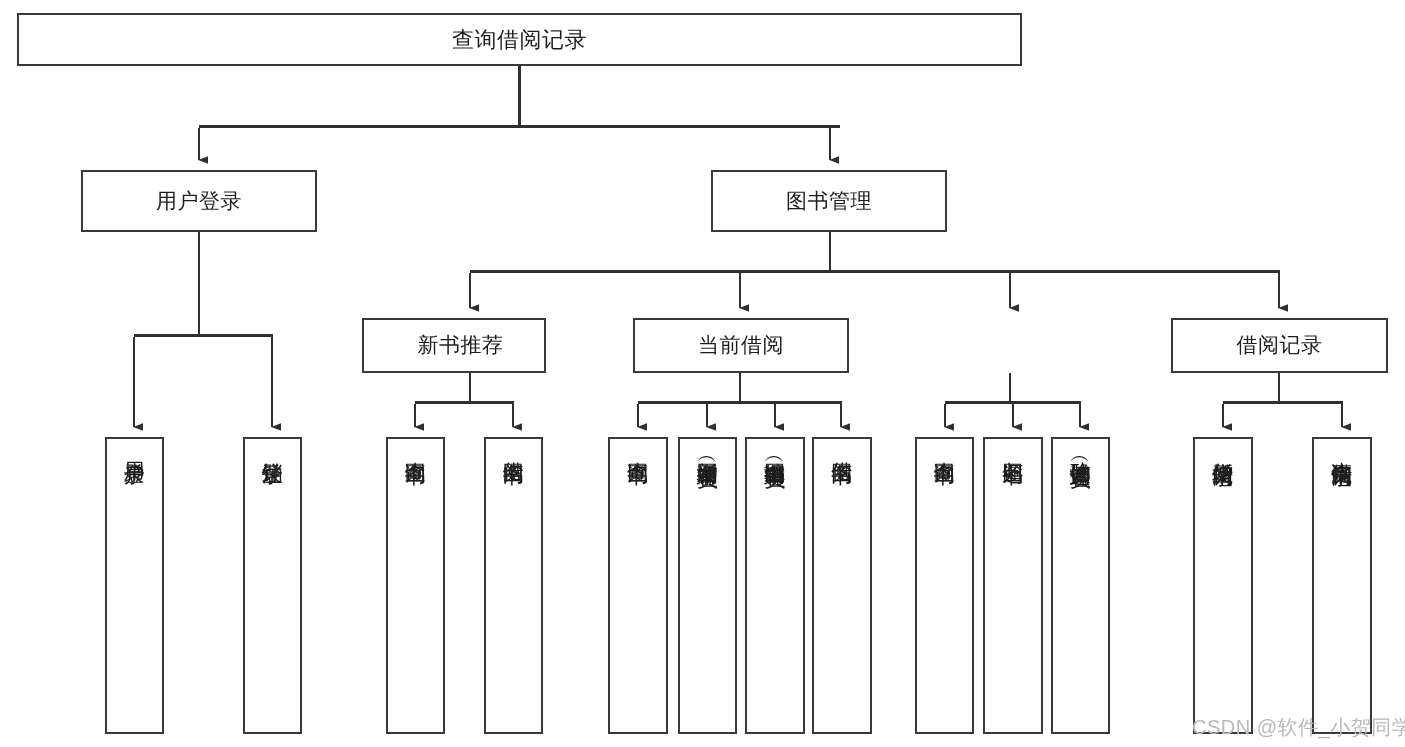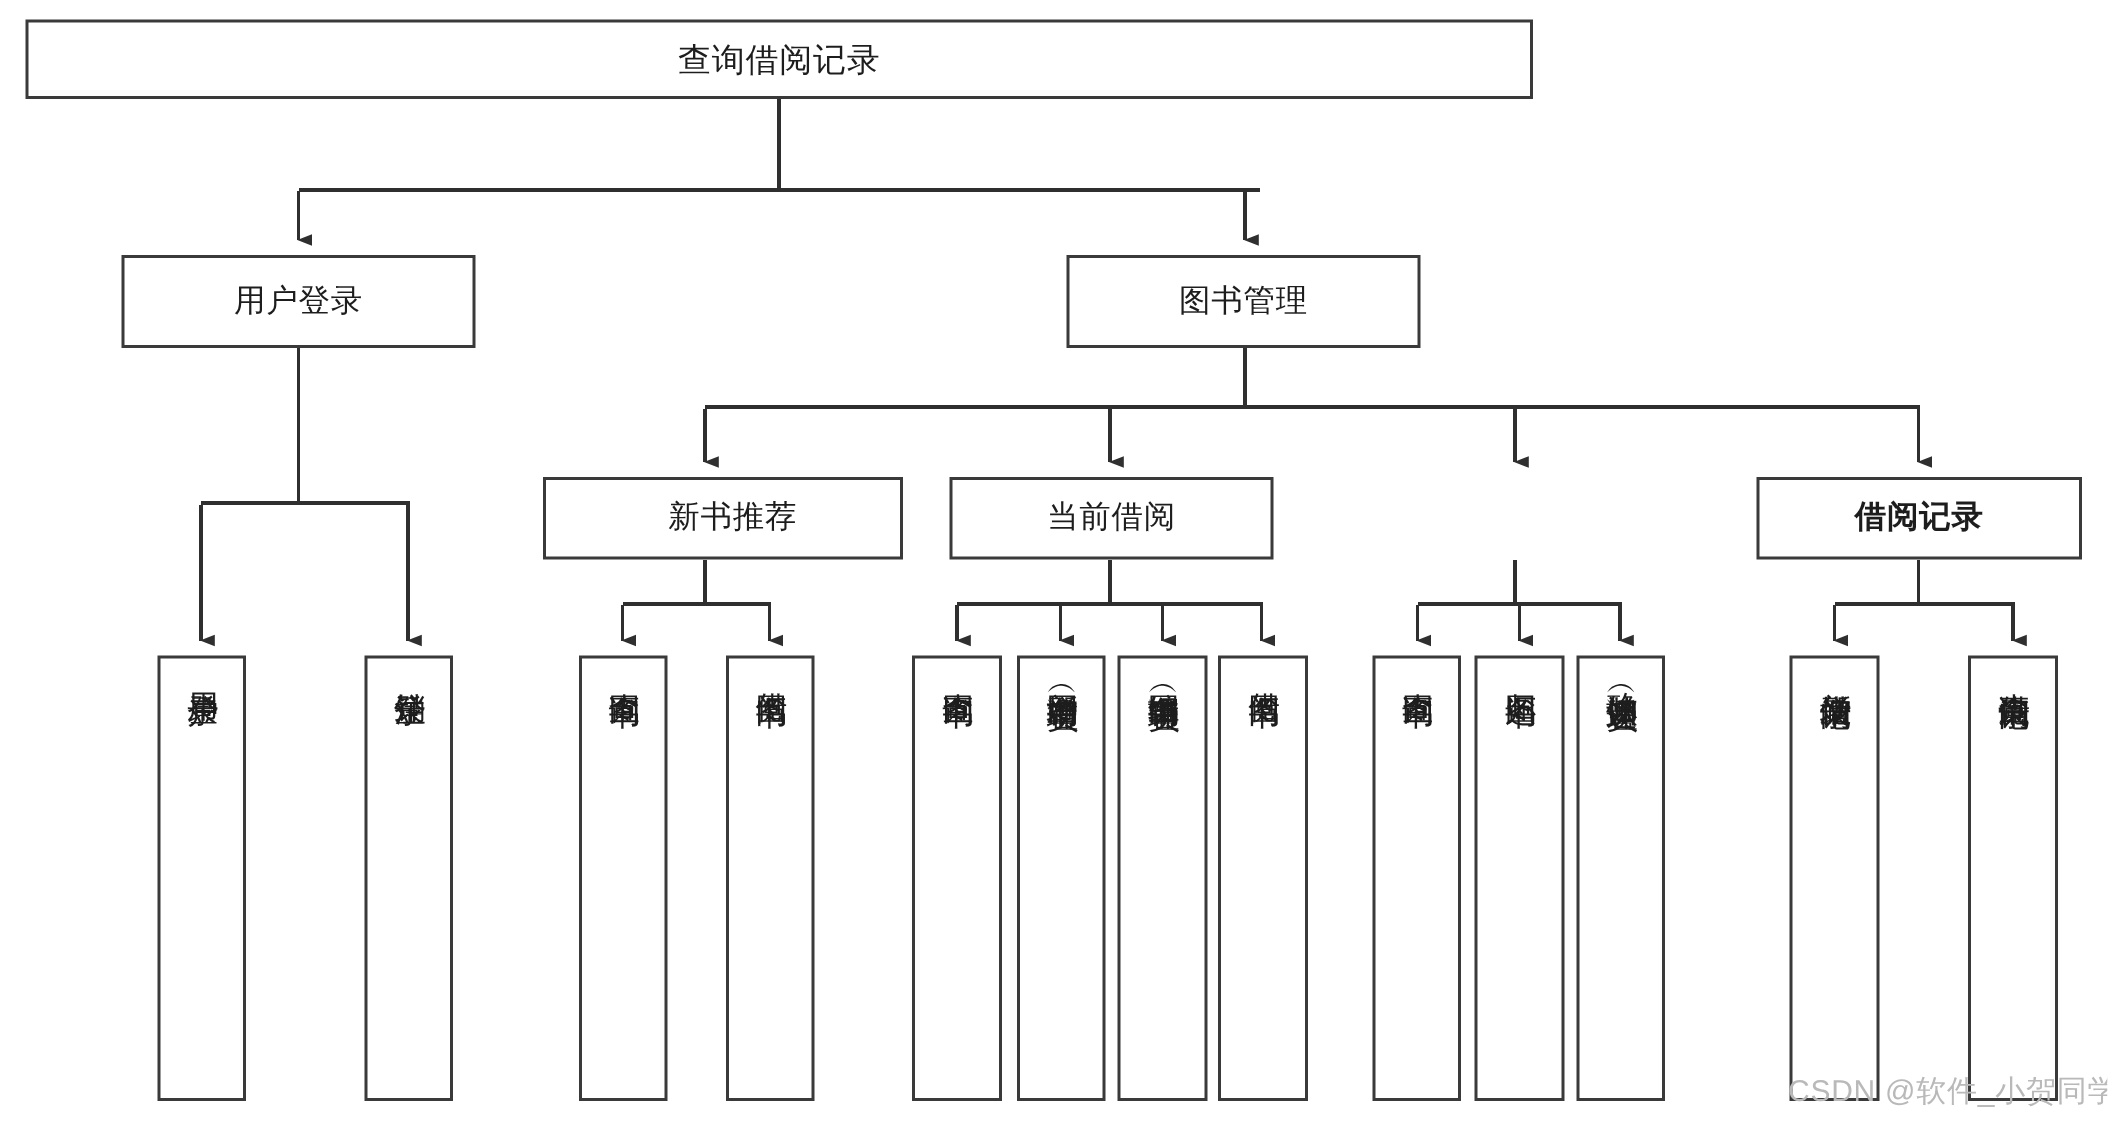--- a/index.html
+++ b/index.html
@@ -130,27 +130,27 @@
     <span class="node-label">查询借阅记录</span>
   </div>
 
   <div class="node horizontal" style="left:81px; top:170px; width:236px; height:62px;">
     <span class="node-label">用户登录</span>
   </div>
   <div class="node horizontal" style="left:711px; top:170px; width:236px; height:62px;">
     <span class="node-label">图书管理</span>
   </div>
 
-  <div class="node horizontal" style="left:362px; top:318px; width:240px; height:55px;padding-left:13px;">
+  <div class="node horizontal" style="left:362px; top:318px; width:184px; height:55px;padding-left:13px;">
     <span class="node-label">新书推荐</span>
   </div>
   <div class="node horizontal" style="left:633px; top:318px; width:216px; height:55px;">
     <span class="node-label">当前借阅</span>
   </div>
-  <div class="node horizontal" style="left:1171px; top:318px; width:217px; height:55px;font-weight:bold;">
+  <div class="node horizontal" style="left:1171px; top:318px; width:217px; height:55px;">
     <span class="node-label">借阅记录</span>
   </div>
 
   <div class="node vertical" style="left:105px; top:437px; width:59px; height:297px;">
     <span class="node-label">用户登录</span>
   </div>
   <div class="node vertical" style="left:243px; top:437px; width:59px; height:297px;">
     <span class="node-label">注销登录</span>
   </div>
 

